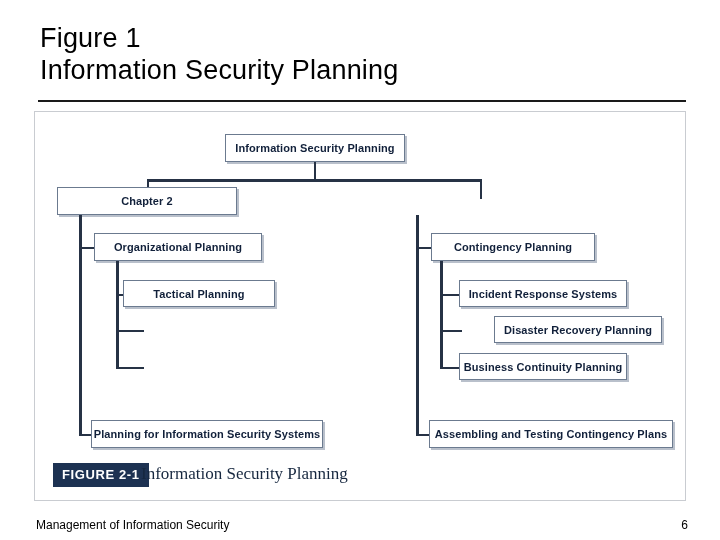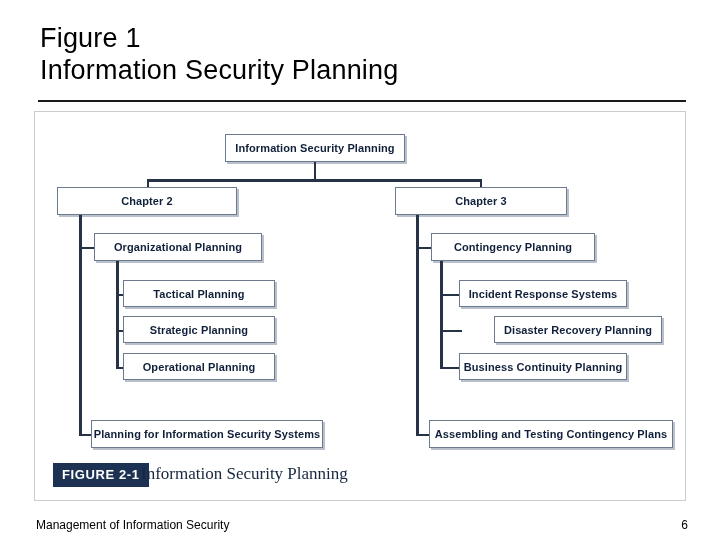--- a/index.html
+++ b/index.html
@@ -160,29 +160,26 @@
 
     <div class="line h" style="left:44px; top:135px; width:16px;"></div>
     <div class="node" style="left:59px; top:121px; width:168px; height:28px;">Organizational Planning</div>
 
     <div class="line thick-v" style="left:81px; top:149px; height:108px;"></div>
 
     <div class="line h" style="left:81px; top:182px; width:28px;"></div>
     <div class="node" style="left:88px; top:168px; width:152px; height:27px;">Tactical Planning</div>
 
     <div class="line h" style="left:81px; top:218px; width:28px;"></div>
-    <div class="node" style="left:88px; top:204px; width:152px; height:27px;">Strategic Planning</div>
 
     <div class="line h" style="left:81px; top:255px; width:28px;"></div>
-    <div class="node" style="left:88px; top:241px; width:152px; height:27px;">Operational Planning</div>
 
     <div class="line h" style="left:44px; top:322px; width:16px;"></div>
     <div class="node" style="left:56px; top:308px; width:232px; height:28px;">Planning for Information Security Systems</div>
 
-    <div class="node" style="left:360px; top:75px; width:172px; height:28px;">Chapter 3</div>
 
     <div class="line thick-v" style="left:381px; top:103px; height:220px;"></div>
 
     <div class="line h" style="left:381px; top:135px; width:16px;"></div>
     <div class="node" style="left:396px; top:121px; width:164px; height:28px;">Contingency Planning</div>
 
     <div class="line thick-v" style="left:405px; top:149px; height:108px;"></div>
 
     <div class="line h" style="left:405px; top:182px; width:22px;"></div>
     <div class="node" style="left:424px; top:168px; width:168px; height:27px;">Incident Response Systems</div>

